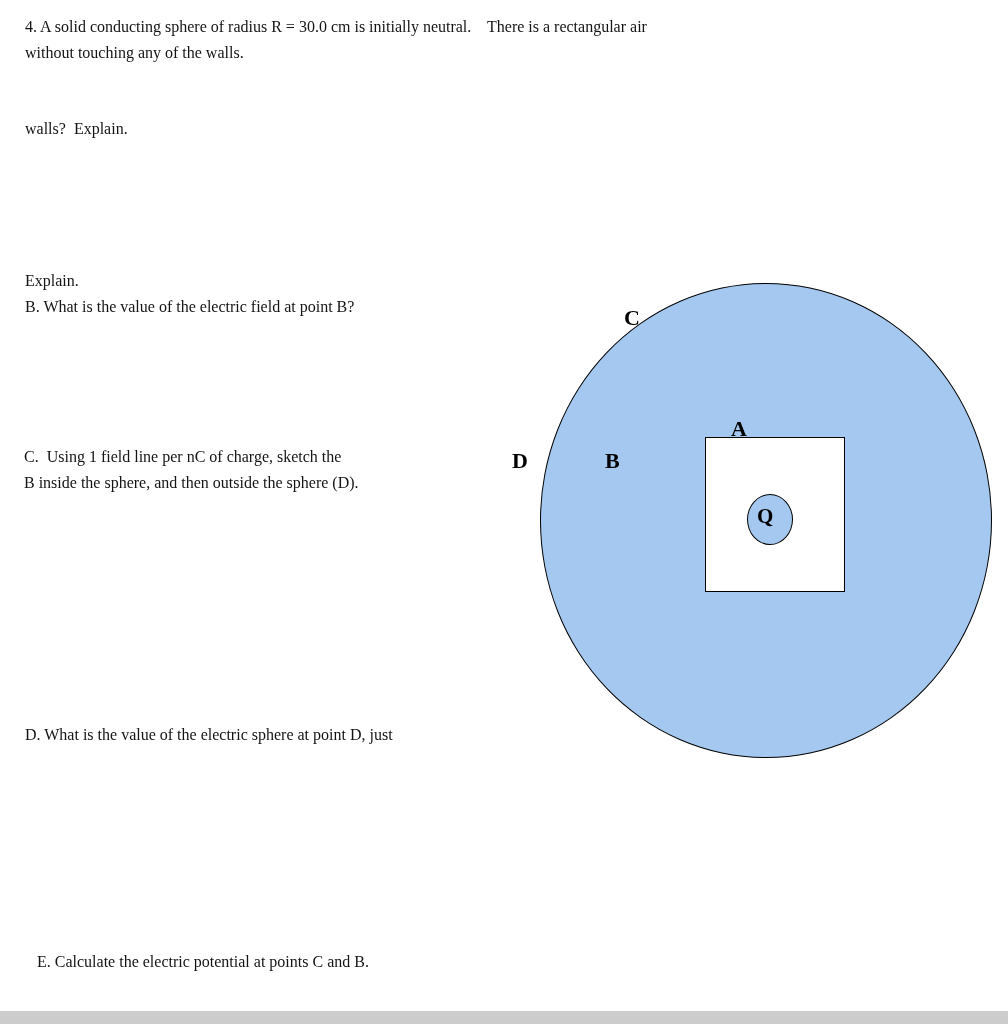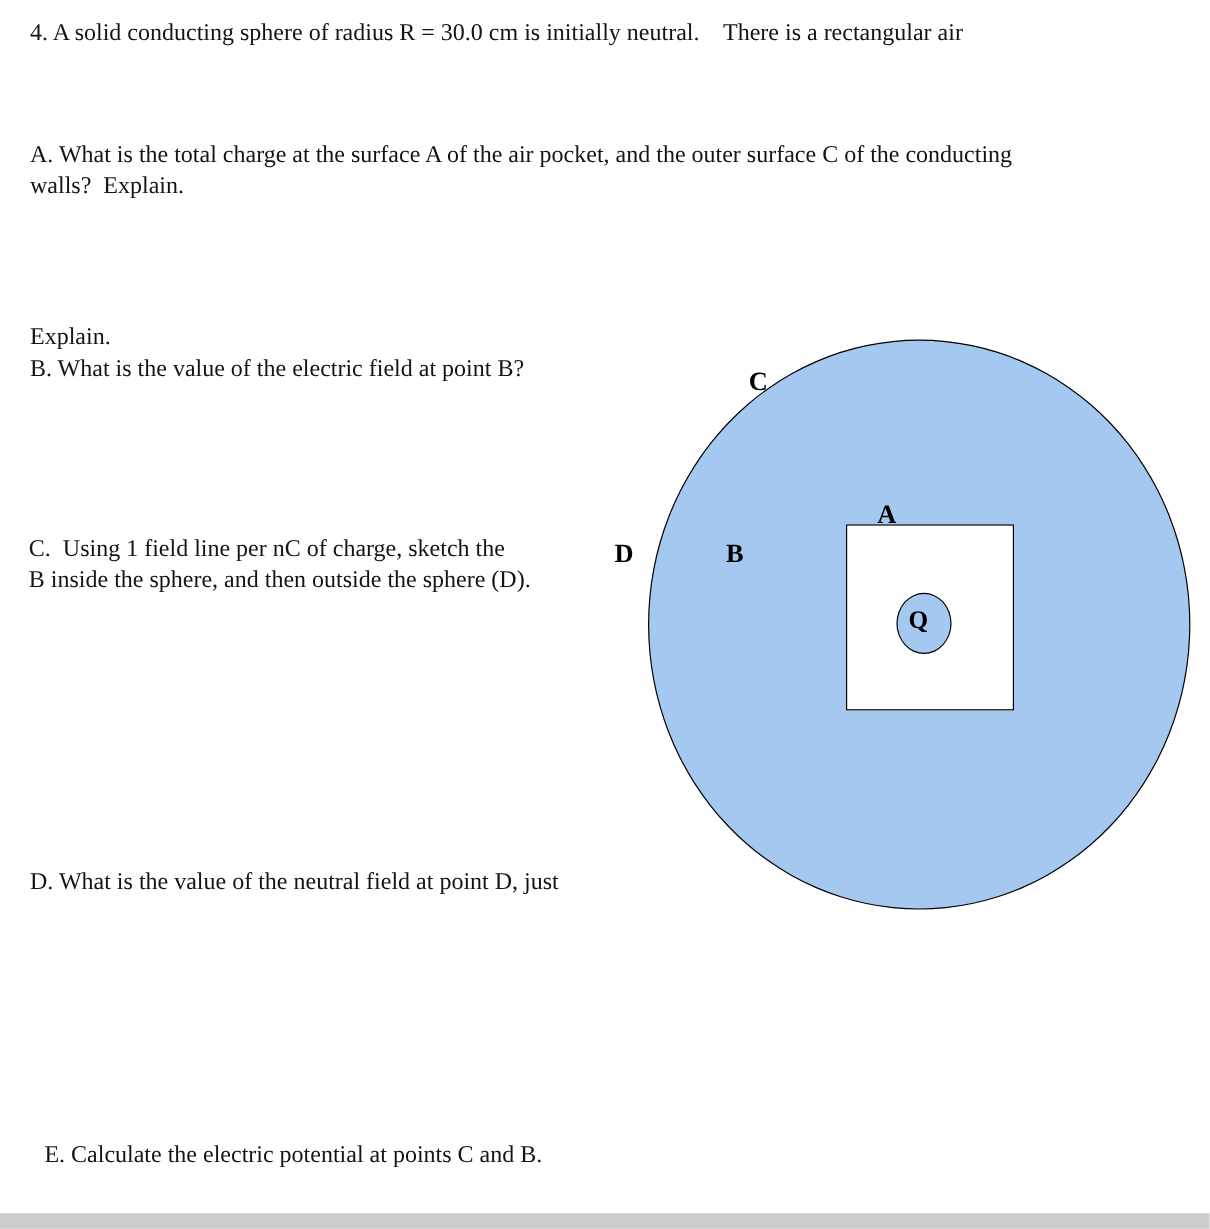--- a/index.html
+++ b/index.html
@@ -7,21 +7,21 @@
   body {
     width: 1008px;
     height: 1024px;
     position: relative;
     overflow: hidden;
     font-family: "Liberation Serif", serif;
     color: #141414;
   }
   .textblock {
     position: absolute;
-    font-size: 20px;
+    font-size: 16px;
     line-height: 26px;
   }
   .line { white-space: pre; }
 
   
   .diagram { position: absolute; left: 0; top: 0; width: 1008px; height: 1024px; pointer-events: none; }
   .sphere {
     position: absolute;
     left: 540px; top: 283px;
     width: 452px; height: 475px;
@@ -62,39 +62,39 @@
     left: 0; bottom: 0;
     width: 1008px; height: 13px;
     background: #cccccc;
   }
 </style>
 </head>
 <body>
 
 <div class="textblock" style="left:25px; top:14px;">
   <div class="line">4. A solid conducting sphere of radius R = 30.0 cm is initially neutral.    There is a rectangular air</div>
+  <div class="line">without touching any of the walls.</div>
 </div>
 
 <div class="textblock" style="left:25px; top:116px;">
-  <div class="line">A. What is the total charge at the surface A of the air pocket, and the outer surface C of the conducting</div>
   <div class="line">walls?  Explain.</div>
 </div>
 
 <div class="textblock" style="left:25px; top:268px;">
   <div class="line">Explain.</div>
   <div class="line">B. What is the value of the electric field at point B?</div>
 </div>
 
 <div class="textblock" style="left:24px; top:444px;">
   <div class="line">C.  Using 1 field line per nC of charge, sketch the</div>
   <div class="line">B inside the sphere, and then outside the sphere (D).</div>
 </div>
 
 <div class="textblock" style="left:25px; top:722px;">
-  <div class="line">D. What is the value of the neutral field at point D, just</div>
+  <div class="line">D. What is the value of the electric sphere at point D, just</div>
 </div>
 
 <div class="textblock" style="left:37px; top:949px;">
   <div class="line">E. Calculate the electric potential at points C and B.</div>
 </div>
 
 <div class="diagram">
   <div class="sphere" style="background: rgb(165, 200, 240);"></div>
   <div class="air-pocket"></div>
   <div class="charge-ball" style="background: rgb(165, 200, 240);"></div>

